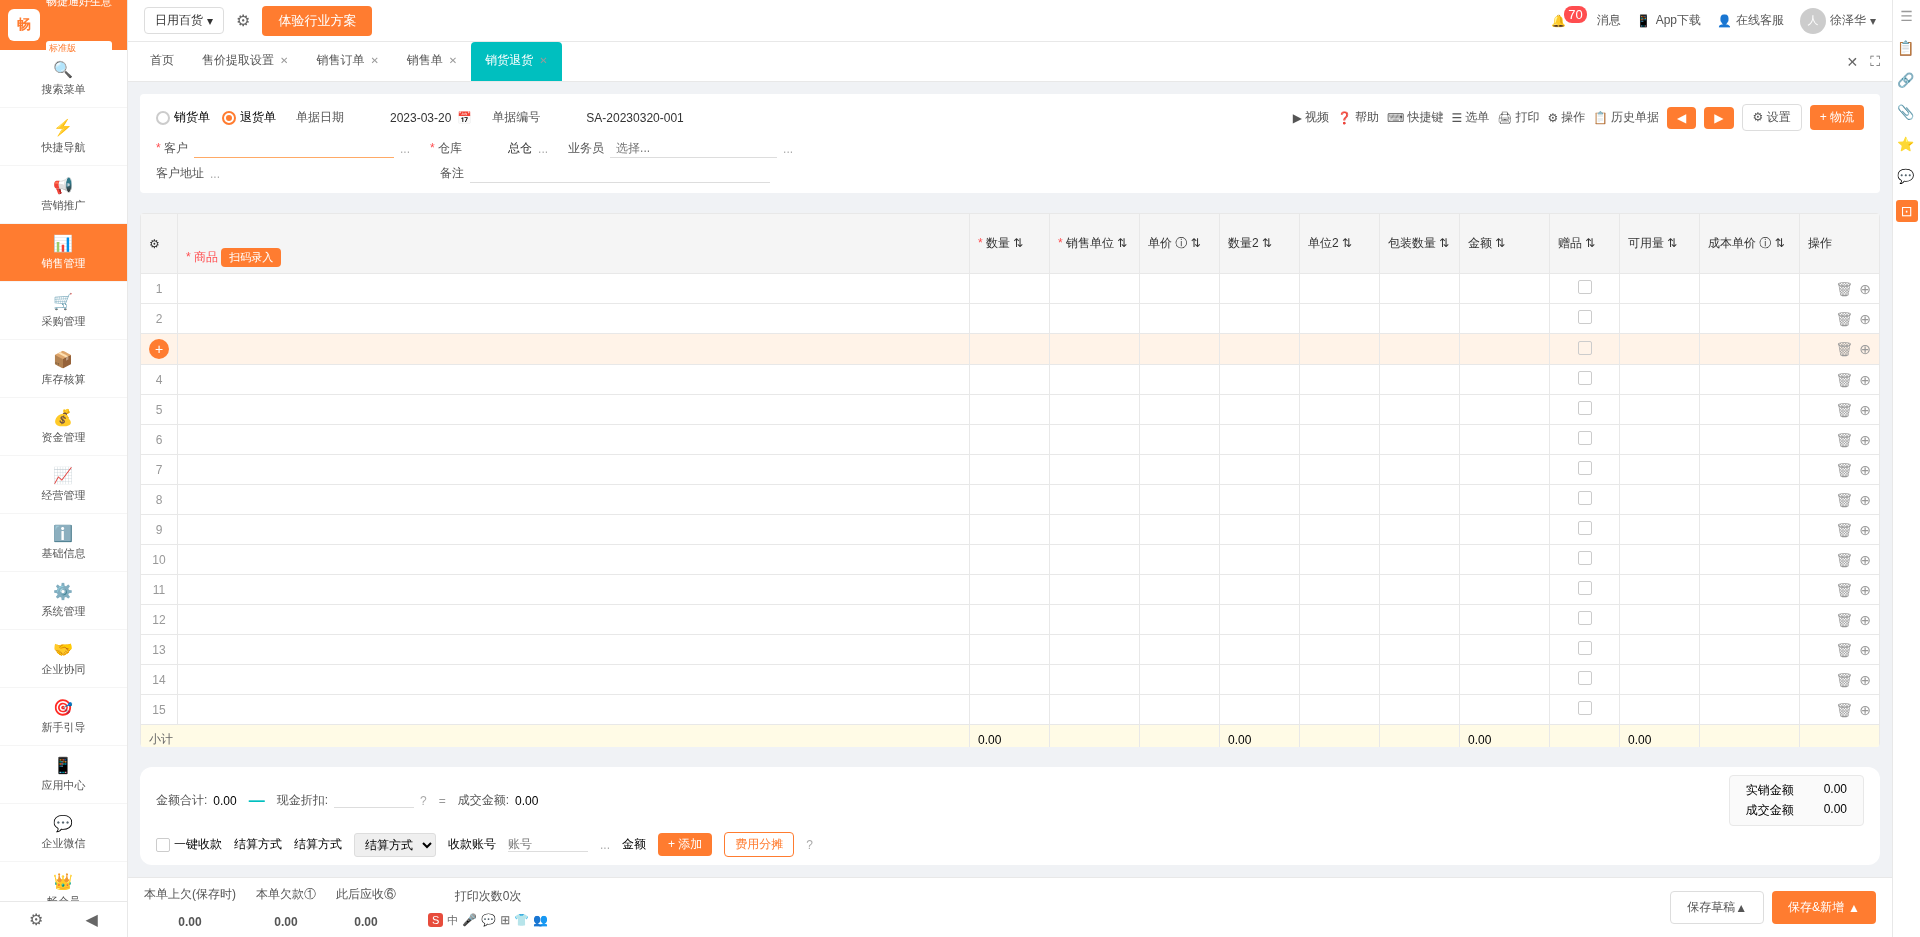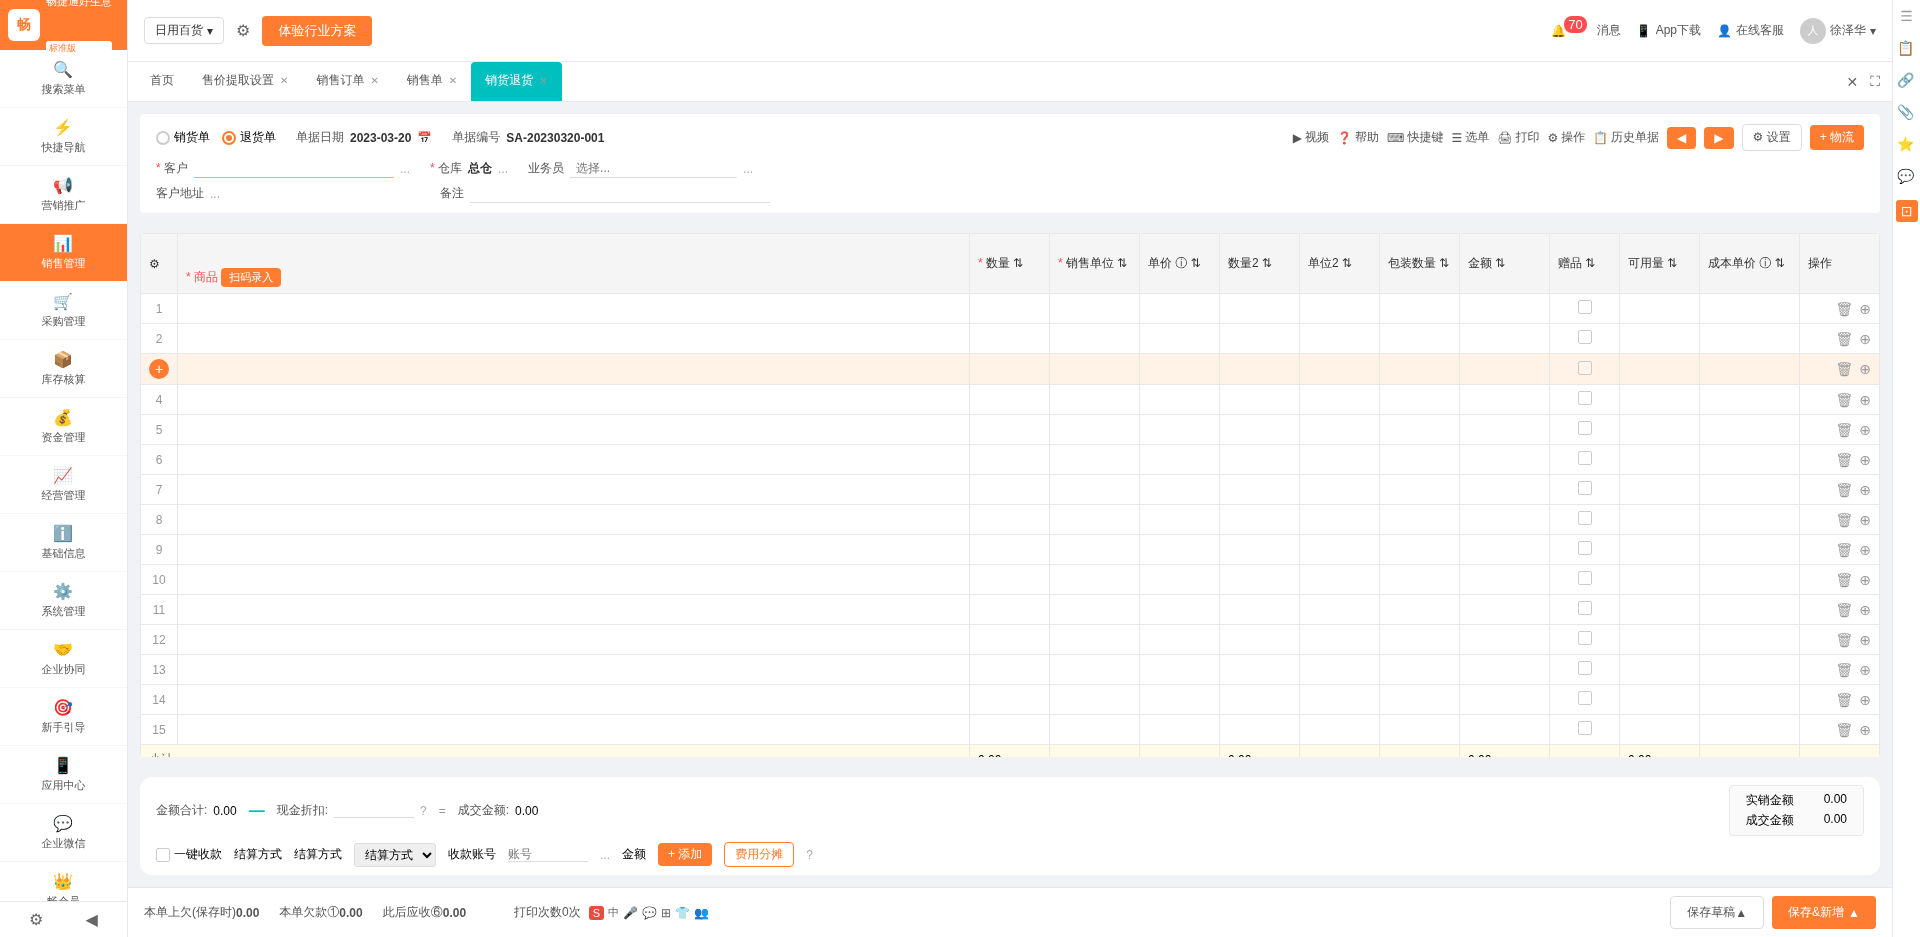--- a/index.html
+++ b/index.html
@@ -16,21 +16,21 @@
     .sidebar-item { display: flex; flex-direction: column; align-items: center; padding: 10px 6px; cursor: pointer; color: #555; border-bottom: 1px solid #f5f5f5; gap: 3px; }
     .sidebar-item.active { background: #ff7c30; color: #fff; }
     .sidebar-item .icon { font-size: 16px; }
     .sidebar-item .label { font-size: 11px; text-align: center; }
     .sidebar-bottom { display: flex; align-items: center; justify-content: space-around; padding: 8px; border-top: 1px solid #e8e8e8; }
 
     
     .main { flex: 1; display: flex; flex-direction: column; overflow: hidden; }
 
     
-    .topbar { background: #fff; height: 62px; display: flex; align-items: center; justify-content: space-between; padding: 0 16px; border-bottom: 1px solid #e8e8e8; flex-shrink: 0; }
+    .topbar { background: #fff; height: 42px; display: flex; align-items: center; justify-content: space-between; padding: 0 16px; border-bottom: 1px solid #e8e8e8; flex-shrink: 0; }
     .topbar-left { display: flex; align-items: center; gap: 12px; }
     .topbar-select { border: 1px solid #ddd; border-radius: 4px; padding: 4px 10px; color: #333; background: #fff; display: flex; align-items: center; gap: 4px; cursor: pointer; }
     .topbar-gear { color: #666; cursor: pointer; font-size: 16px; }
     .topbar-btn { background: #ff7c30; color: #fff; border: none; border-radius: 4px; padding: 6px 16px; cursor: pointer; font-size: 13px; }
     .topbar-right { display: flex; align-items: center; gap: 16px; color: #555; }
     .topbar-right-item { display: flex; align-items: center; gap: 4px; cursor: pointer; }
     .notif-badge { background: #ff4d4f; color: #fff; font-size: 13px; border-radius: 8px; padding: 1px 4px; position: relative; top: -6px; left: -6px; }
     .avatar { width: 26px; height: 26px; border-radius: 50%; background: #ccc; display: flex; align-items: center; justify-content: center; color: #fff; font-size: 11px; overflow: hidden; }
 
     
@@ -49,21 +49,21 @@
     .form-header-row1 { display: flex; align-items: center; gap: 20px; margin-bottom: 8px; }
     .form-header-row2 { display: flex; align-items: center; gap: 20px; }
     .radio-group { display: flex; gap: 12px; align-items: center; }
     .radio-item { display: flex; align-items: center; gap: 4px; cursor: pointer; }
     .radio-dot { width: 14px; height: 14px; border-radius: 50%; border: 2px solid #ccc; display: flex; align-items: center; justify-content: center; }
     .radio-dot.checked { border-color: #ff7c30; }
     .radio-dot.checked::after { content: ''; width: 6px; height: 6px; border-radius: 50%; background: #ff7c30; }
     .form-field { display: flex; align-items: center; gap: 6px; }
     .form-label { color: #555; white-space: nowrap; }
     .form-label.required::before { content: '* '; color: #ff4d4f; }
-    .form-value { color: #333; font-weight: 700; }
+    .form-value { color: #333; font-weight: 400; margin-left: 40px; }
     .form-input { border: none; border-bottom: 1px solid #ffaa66; outline: none; padding: 2px 6px; min-width: 120px; color: #333; }
     .form-input-dots { color: #aaa; }
     .header-actions { margin-left: auto; display: flex; align-items: center; gap: 8px; }
     .header-action { display: flex; align-items: center; gap: 3px; color: #555; cursor: pointer; font-size: 12px; }
     .header-btn { background: #ff7c30; color: #fff; border: none; border-radius: 4px; padding: 4px 10px; cursor: pointer; display: flex; align-items: center; gap: 3px; }
     .scan-btn { background: #ff7c30; color: #fff; border: none; border-radius: 4px; padding: 4px 12px; cursor: pointer; margin-top: 28px; }
     .settings-btn { border: 1px solid #ddd; background: #fff; border-radius: 4px; padding: 4px 10px; cursor: pointer; color: #555; display: flex; align-items: center; gap: 3px; }
     .add-btn { background: #ff7c30; color: #fff; border: none; border-radius: 4px; padding: 4px 10px; cursor: pointer; display: flex; align-items: center; gap: 3px; }
 
     
@@ -92,21 +92,21 @@
     .amount-separator { color: #00bfbf; font-weight: bold; font-size: 16px; }
     .equals-sign { color: #999; }
     .bottom-row2 { display: flex; align-items: center; gap: 12px; }
     .checkbox-label { display: flex; align-items: center; gap: 4px; cursor: pointer; }
     .fee-btn { background: #fff; border: 1px solid #ff7c30; color: #ff7c30; border-radius: 4px; padding: 3px 10px; cursor: pointer; }
     .help-icon { color: #aaa; cursor: pointer; }
 
     
     .footer { background: #fff; border-top: 1px solid #e8e8e8; padding: 8px 16px; display: flex; align-items: center; flex-shrink: 0; }
     .footer-info { display: flex; gap: 20px; align-items: center; color: #555; }
-    .footer-info span { display: flex; align-items: center; gap: 0; }
+    .footer-info span { display: flex; align-items: center; gap: 12px; flex-direction: column; }
     .footer-actions { margin-left: auto; display: flex; gap: 8px; }
     .btn-save-draft { background: #fff; border: 1px solid #ddd; border-radius: 4px; padding: 7px 16px; cursor: pointer; color: #555; display: flex; align-items: center; gap: 0; }
     .btn-save-new { background: #ff7c30; color: #fff; border: none; border-radius: 4px; padding: 7px 16px; cursor: pointer; display: flex; align-items: center; gap: 4px; }
     .footer-mid { display: flex; align-items: center; gap: 8px; color: #555; }
 
     
     .right-panel { width: 28px; background: #fff; border-left: 1px solid #e8e8e8; display: flex; flex-direction: column; align-items: center; padding: 8px 0; gap: 16px; flex-shrink: 0; }
     .right-panel-icon { color: #999; cursor: pointer; font-size: 14px; }
     .right-panel-icon.active-panel { color: #ff7c30; }
 
@@ -737,21 +737,21 @@
       </span>
       <span>
         <span>本单欠款①</span>
         <strong>0.00</strong>
       </span>
       <span>
         <span>此后应收⑥</span>
         <strong>0.00</strong>
       </span>
     </div>
-    <div class="footer-mid" style="margin-left:48px;">
+    <div class="footer-mid" style="margin-left:32px;flex-direction:column;">
       <span>打印次数0次</span>
       <span style="display:flex;gap:4px;align-items:center;">
         <span style="background:#e74c3c;color:#fff;border-radius:3px;padding:1px 4px;font-size:11px;">S</span>
         <span style="color:#666;font-size:11px;">中</span>
         <span style="color:#666;">🎤</span>
         <span style="color:#666;">💬</span>
         <span style="color:#666;">⊞</span>
         <span style="color:#666;">👕</span>
         <span style="color:#666;">👥</span>
       </span>

